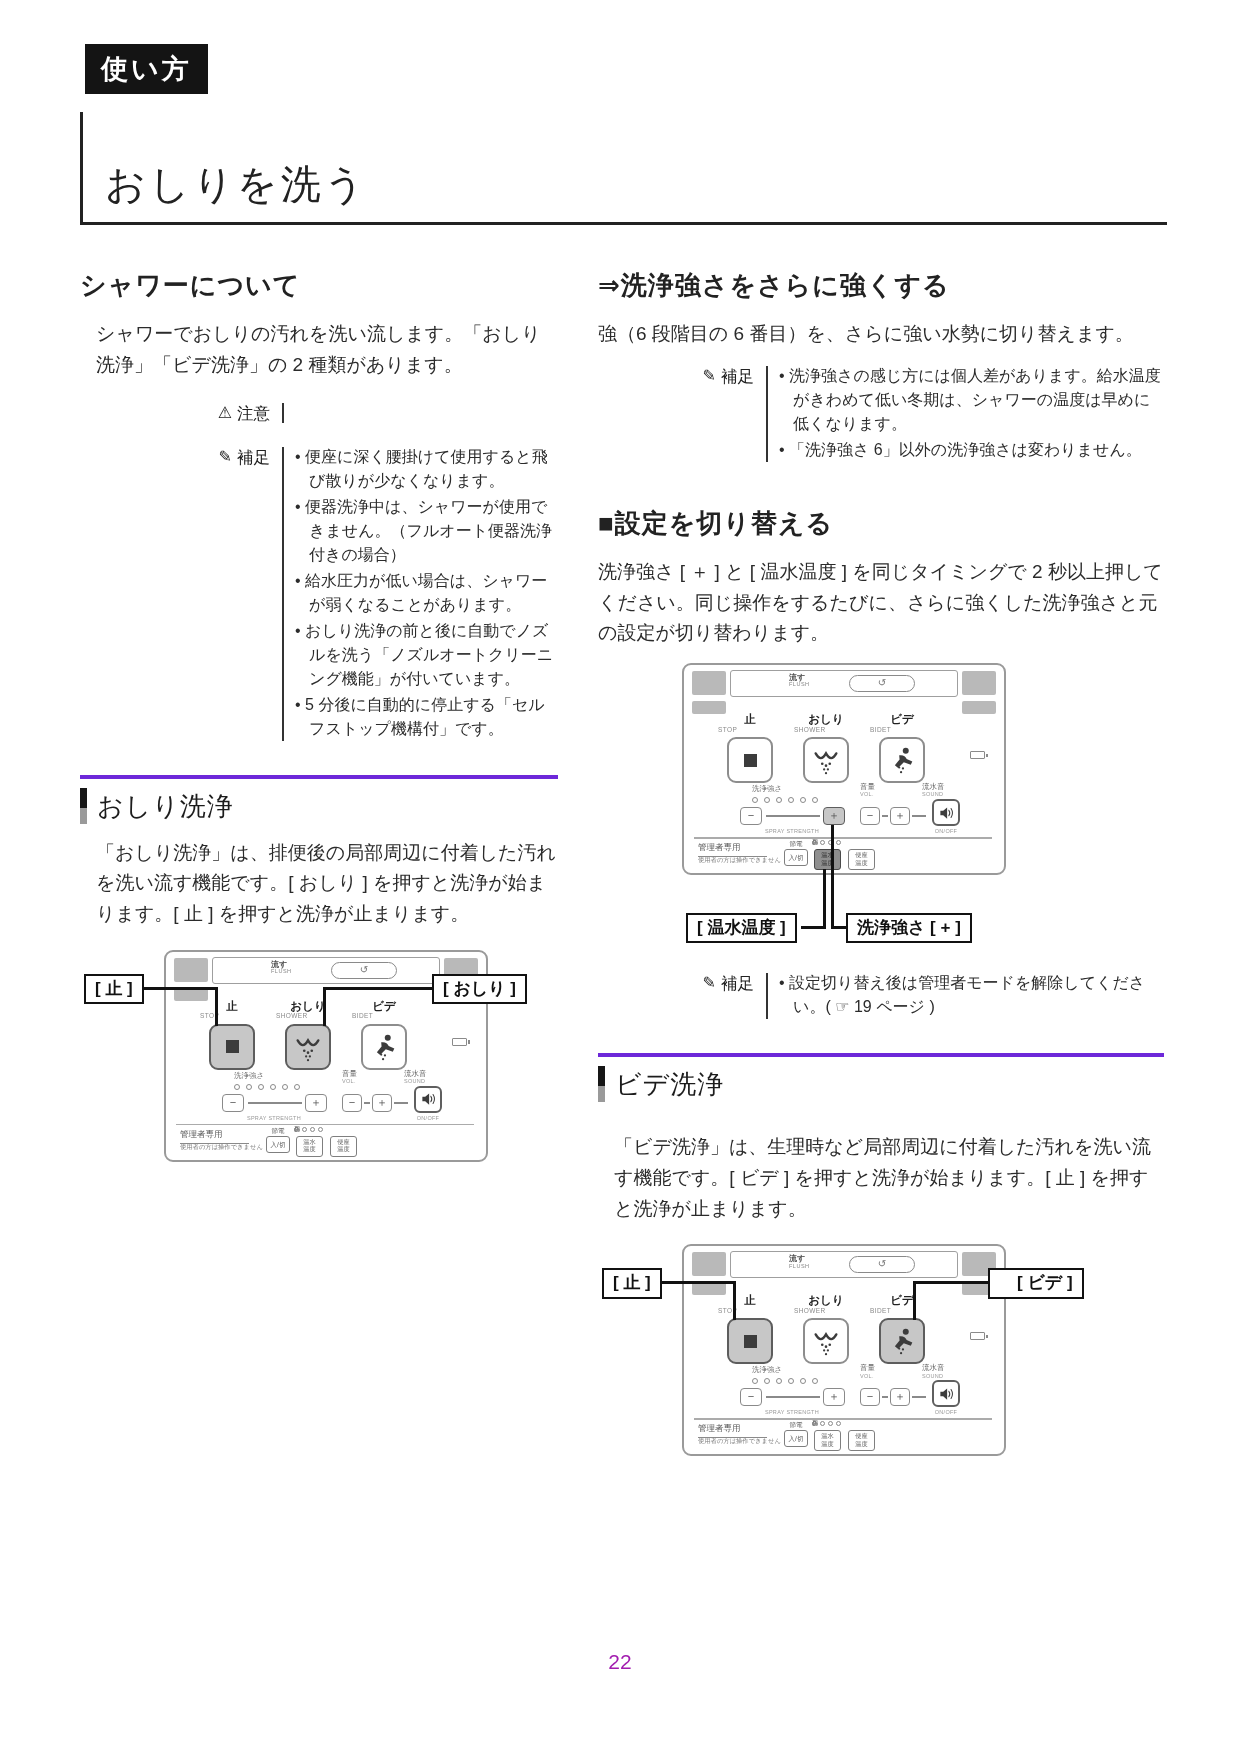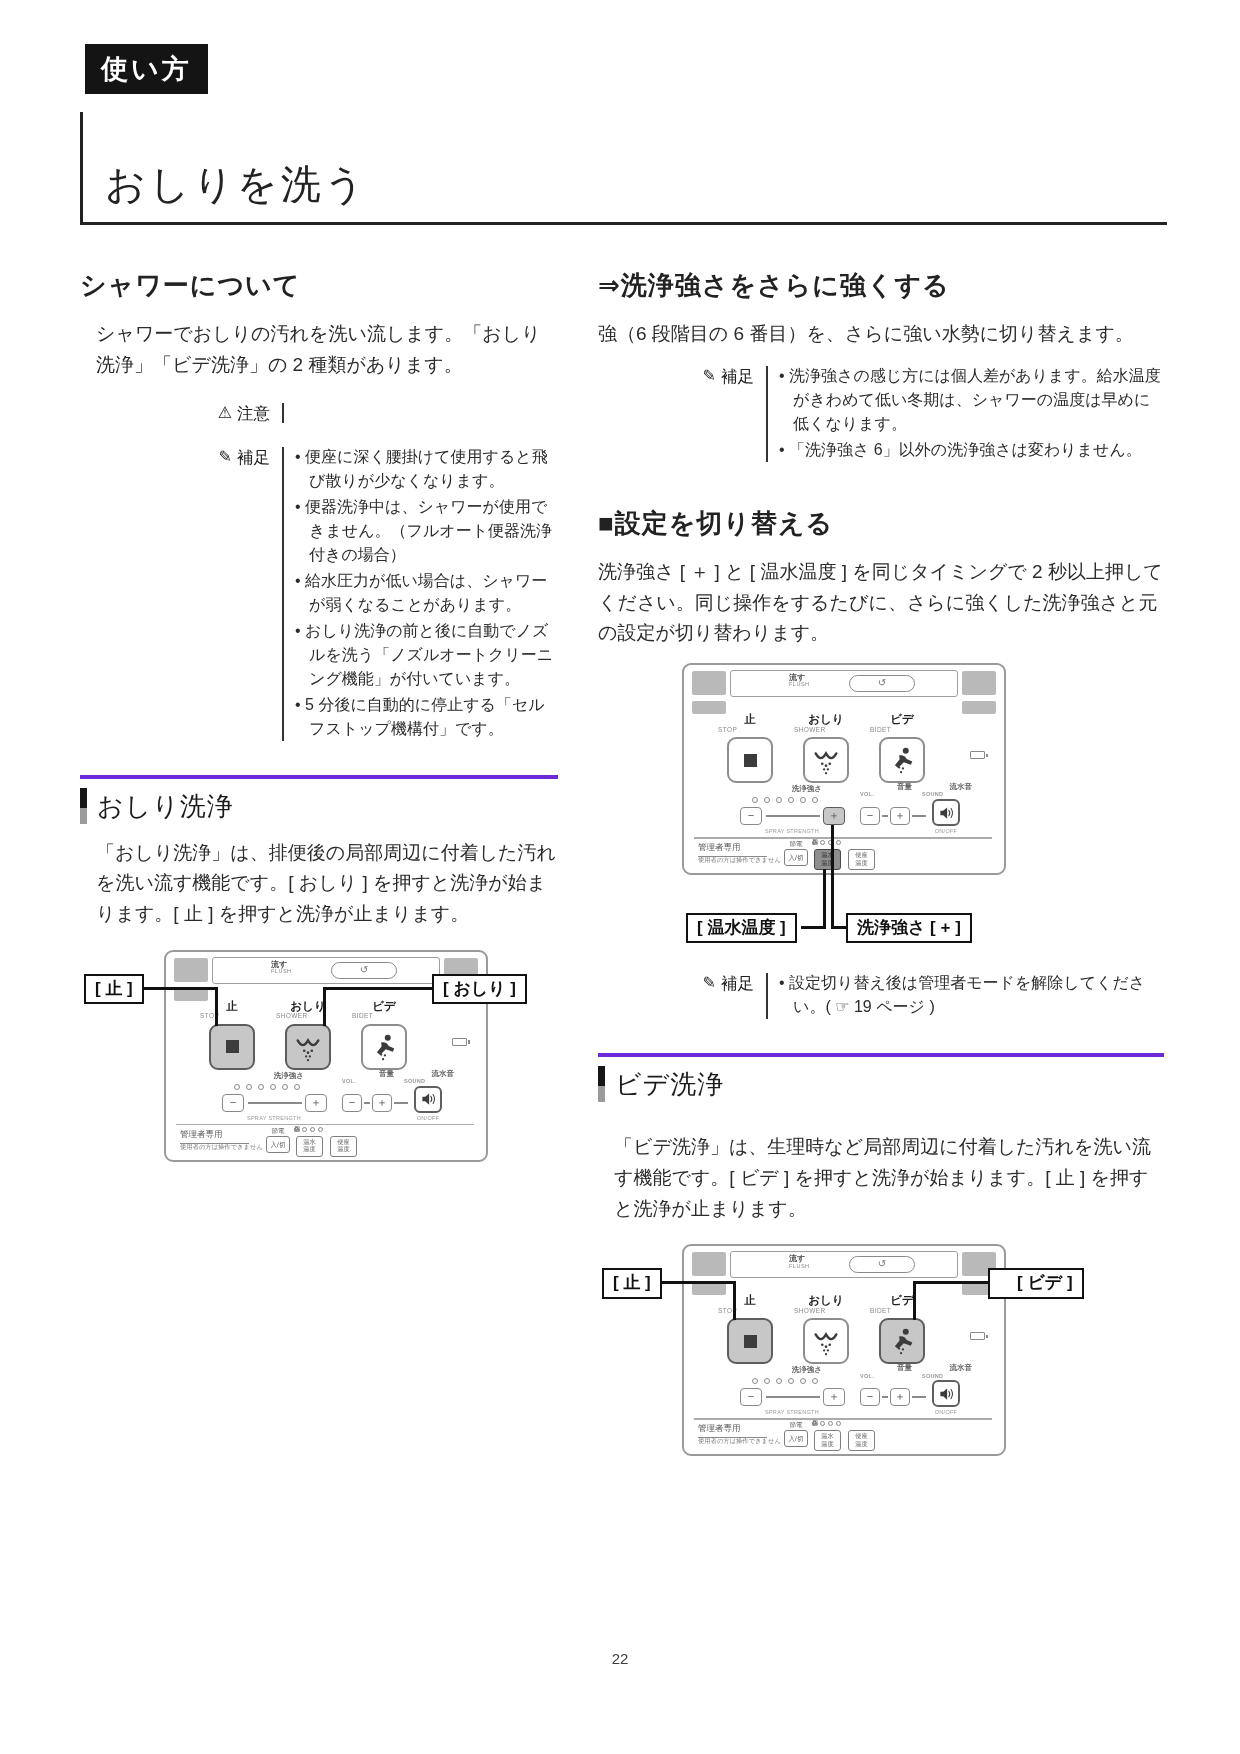--- a/index.html
+++ b/index.html
@@ -55,21 +55,21 @@
   .flush-pill{left:118px;top:4px;width:66px;height:17px;border:1.5px solid #8a8a8a;border-radius:9px;
     color:#777;font-size:10px;text-align:center;line-height:14px;}
   .btn-lbl{top:48px;width:64px;text-align:center;font-size:11.5px;font-weight:bold;color:#222;line-height:1.1;}
   .btn-lbl small{display:block;font-size:6.5px;font-weight:normal;color:#8a8a8a;letter-spacing:.4px;}
   .big-btn{top:72px;width:46px;height:46px;border:2px solid #8d8d8d;border-radius:9px;background:#fff;
     display:flex;align-items:center;justify-content:center;}
   .big-btn.hl{background:#c7c7c7;border-color:#5d5d5d;}
   .stop-square{position:static;width:13px;height:13px;background:#3c3c3c;}
   .battery{left:286px;top:86px;width:15px;height:8px;border:1.5px solid #8a8a8a;border-radius:1px;}
   .battery:after{content:"";position:absolute;right:-4px;top:1.5px;width:2.5px;height:3.5px;background:#8a8a8a;}
-  .grp-lbl{font-size:7.5px;color:#666;text-align:right;line-height:1.1;font-weight:bold;}
+  .grp-lbl{font-size:7.5px;color:#666;text-align:left;line-height:1.1;}
   .grp-lbl small{display:block;font-size:5.5px;color:#999;letter-spacing:.3px;}
   .dotrow{top:132px;display:flex;gap:6px;}
   .dotrow i{position:static;width:6px;height:6px;border:1.2px solid #8a8a8a;border-radius:50%;}
   .sm-btn{width:22px;height:18px;border:1.5px solid #8a8a8a;border-radius:4px;background:#fff;
     color:#555;font-size:11px;text-align:center;line-height:15px;}
   .sm-btn.hl{background:#c7c7c7;border-color:#5d5d5d;}
   .dashline{height:2px;background:#8a8a8a;}
   .caption{font-size:5.5px;color:#999;letter-spacing:.3px;text-align:center;}
   .snd-btn{left:248px;top:134px;width:28px;height:27px;border:2px solid #5f5f5f;border-radius:6px;
     display:flex;align-items:center;justify-content:center;}
@@ -82,21 +82,21 @@
   .ind-row{left:128px;top:175px;display:flex;align-items:center;gap:3px;font-size:6px;color:#666;}
   .ind-row i{position:static;width:5px;height:5px;border:1px solid #8a8a8a;border-radius:50%;}
   .tmp-btn{top:184px;width:27px;height:21px;border:1.2px solid #7f7f7f;border-radius:3px;
     font-size:6.2px;color:#555;text-align:center;line-height:1.2;padding-top:1px;}
   .tmp-btn.hl-dark{background:#8f8f8f;border-color:#4a4a4a;color:#1e1e1e;}
   
   .callout{position:absolute;border:2.5px solid #111;background:#fff;color:#111;
     font-size:17px;font-weight:bold;padding:3px 9px;white-space:nowrap;line-height:1.2;}
   .cline{position:absolute;background:#111;}
   
-  .page-num{position:absolute;left:0;right:0;top:1650px;text-align:center;font-size:15px;color:#404040;}
+  .page-num{position:absolute;left:0;right:0;top:1650px;text-align:center;font-size:21px;color:#a21caf;}
 </style>
 </head>
 <body>
 
 <div class="page">
 
   <div class="cat-badge">使い方</div>
 
   <div class="title-block">
     <div class="page-title">おしりを洗う</div>

